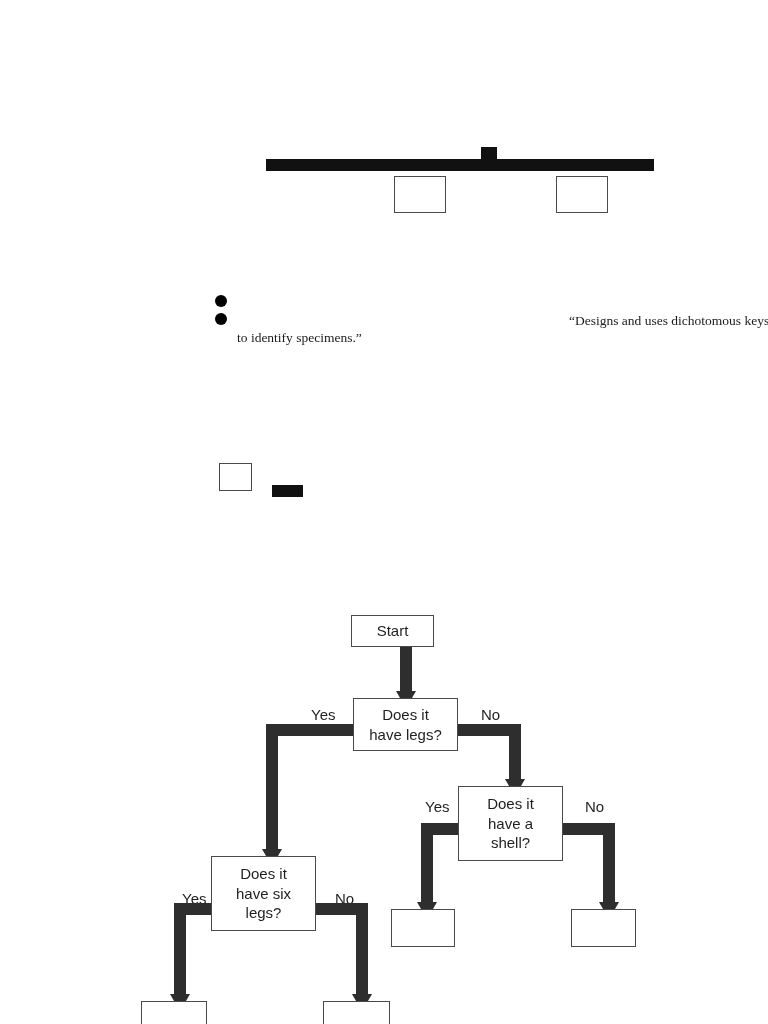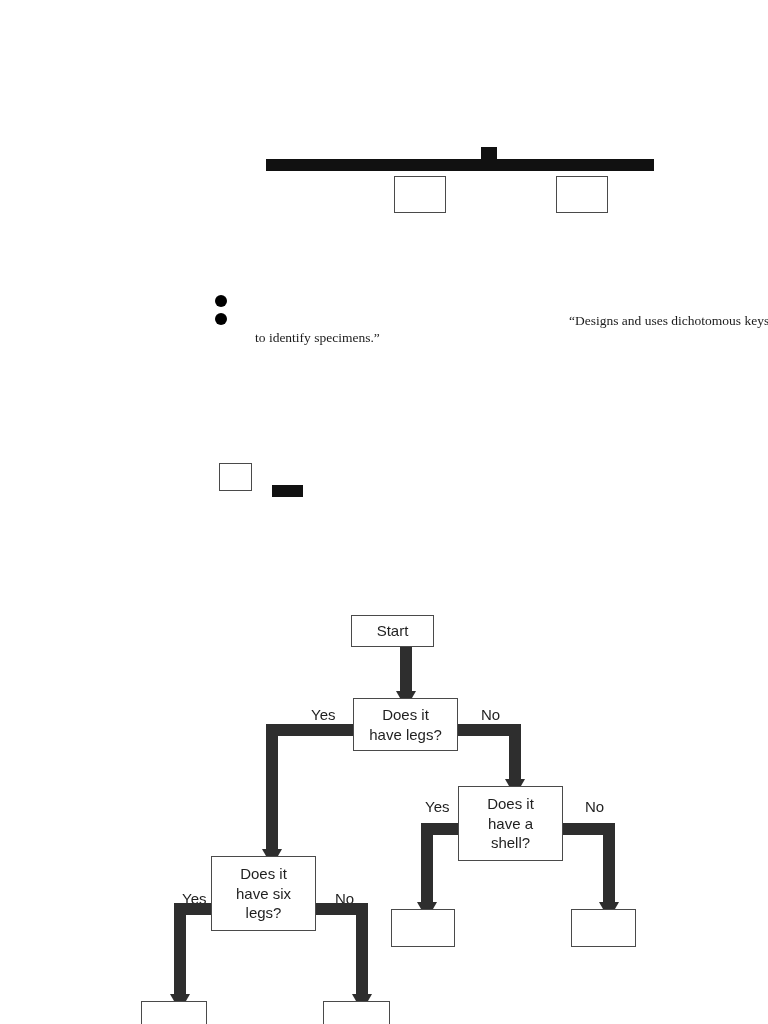--- a/index.html
+++ b/index.html
@@ -77,21 +77,21 @@
 
   <div class="hline thick" style="left:405px; top:71px; width:16px; height:3px;"></div>
   <div class="hline thick" style="left:190px; top:83px; width:388px; height:2px;"></div>
 
   <div class="blank-box" style="left:318px; top:100px; width:52px; height:37px;"></div>
   <div class="blank-box" style="left:480px; top:100px; width:52px; height:37px;"></div>
 
   <div class="bullet" style="left:139px; top:219px;"></div>
   <div class="bullet" style="left:139px; top:237px;"></div>
   <div class="serif-text" style="left:487px; top:231px;">“Designs and uses dichotomous keys</div>
-  <div class="serif-text" style="left:173px; top:248px;">to identify specimens.”</div>
+  <div class="serif-text" style="left:155px; top:248px;">to identify specimens.”</div>
 
   <div class="blank-box" style="left:143px; top:387px; width:33px; height:28px;"></div>
   <div class="hline thick" style="left:196px; top:409px; width:31px; height:2px;"></div>
 
   <div class="node" style="left:275px; top:539px; width:83px; height:32px;">Start</div>
 
   <div class="vline" style="left:324px; top:571px; height:44px;"></div>
   <div class="arrowhead" style="left:320px; top:615px;"></div>
 
   <div class="node" style="left:277px; top:622px; width:105px; height:53px;">Does it

